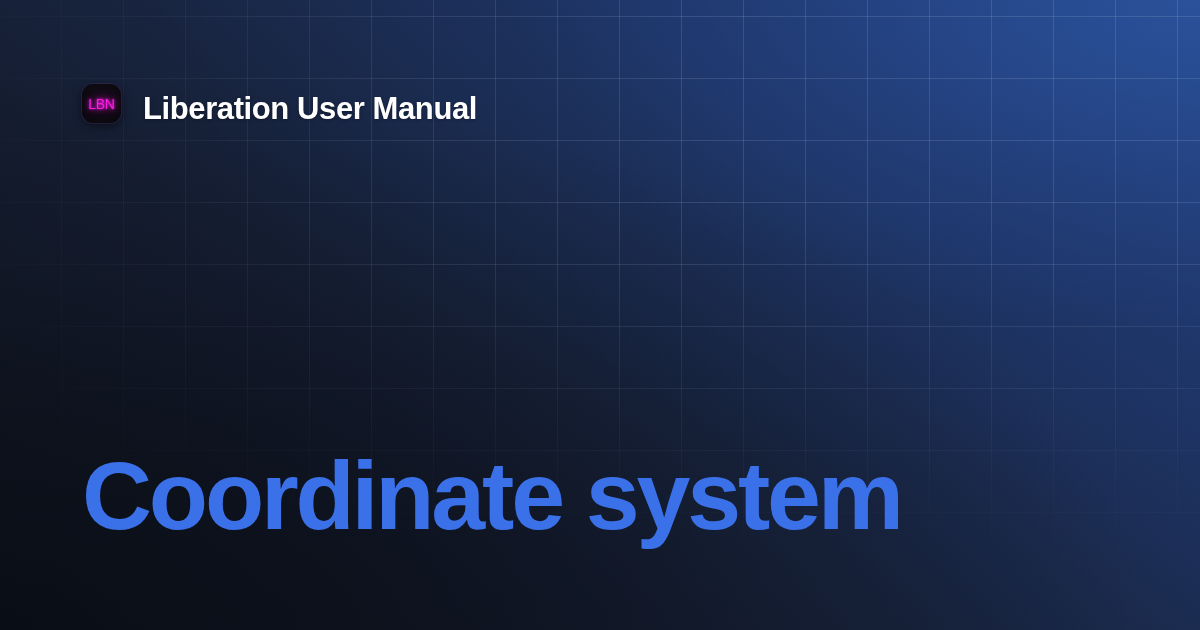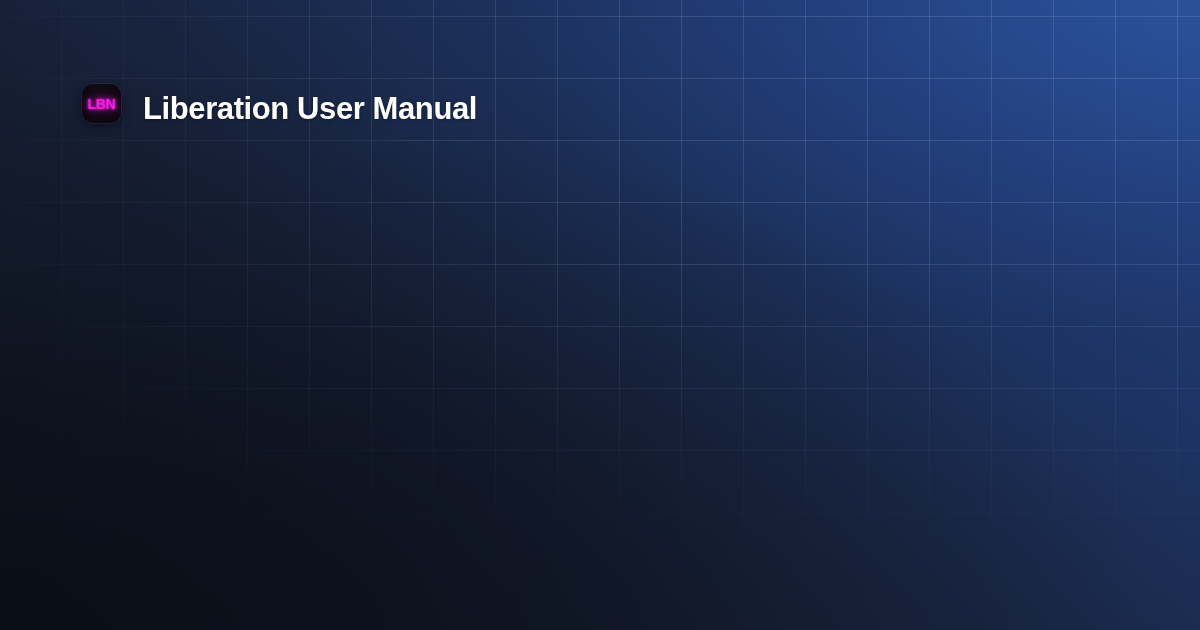--- a/index.html
+++ b/index.html
@@ -110,21 +110,21 @@
     justify-content: center;
     box-shadow:
       0 0 0 1px rgba(120, 60, 140, 0.22),
       0 3px 10px rgba(0, 0, 0, 0.5);
     flex: none;
   }
 
   .logo-badge .logo-text {
     font-family: "Liberation Sans", sans-serif;
     font-size: 14px;
-    font-weight: 700;
+    font-weight: 400;
     letter-spacing: -0.3px;
     line-height: 1;
     color: #f81ce5;
     text-shadow:
       0 0 3px rgba(248, 28, 229, 0.95),
       0 0 7px rgba(248, 28, 229, 0.72),
       0 0 14px rgba(248, 28, 229, 0.42);
   }
 
   .site-title {
@@ -163,15 +163,16 @@
 
   <div class="content">
 
     <div class="header">
       <div class="logo-badge">
         <span class="logo-text">LBN</span>
       </div>
       <div class="site-title">Liberation User Manual</div>
     </div>
 
+    <div class="page-title">Coordinate system</div>
 
   </div>
 </div>
 
 </body></html>

